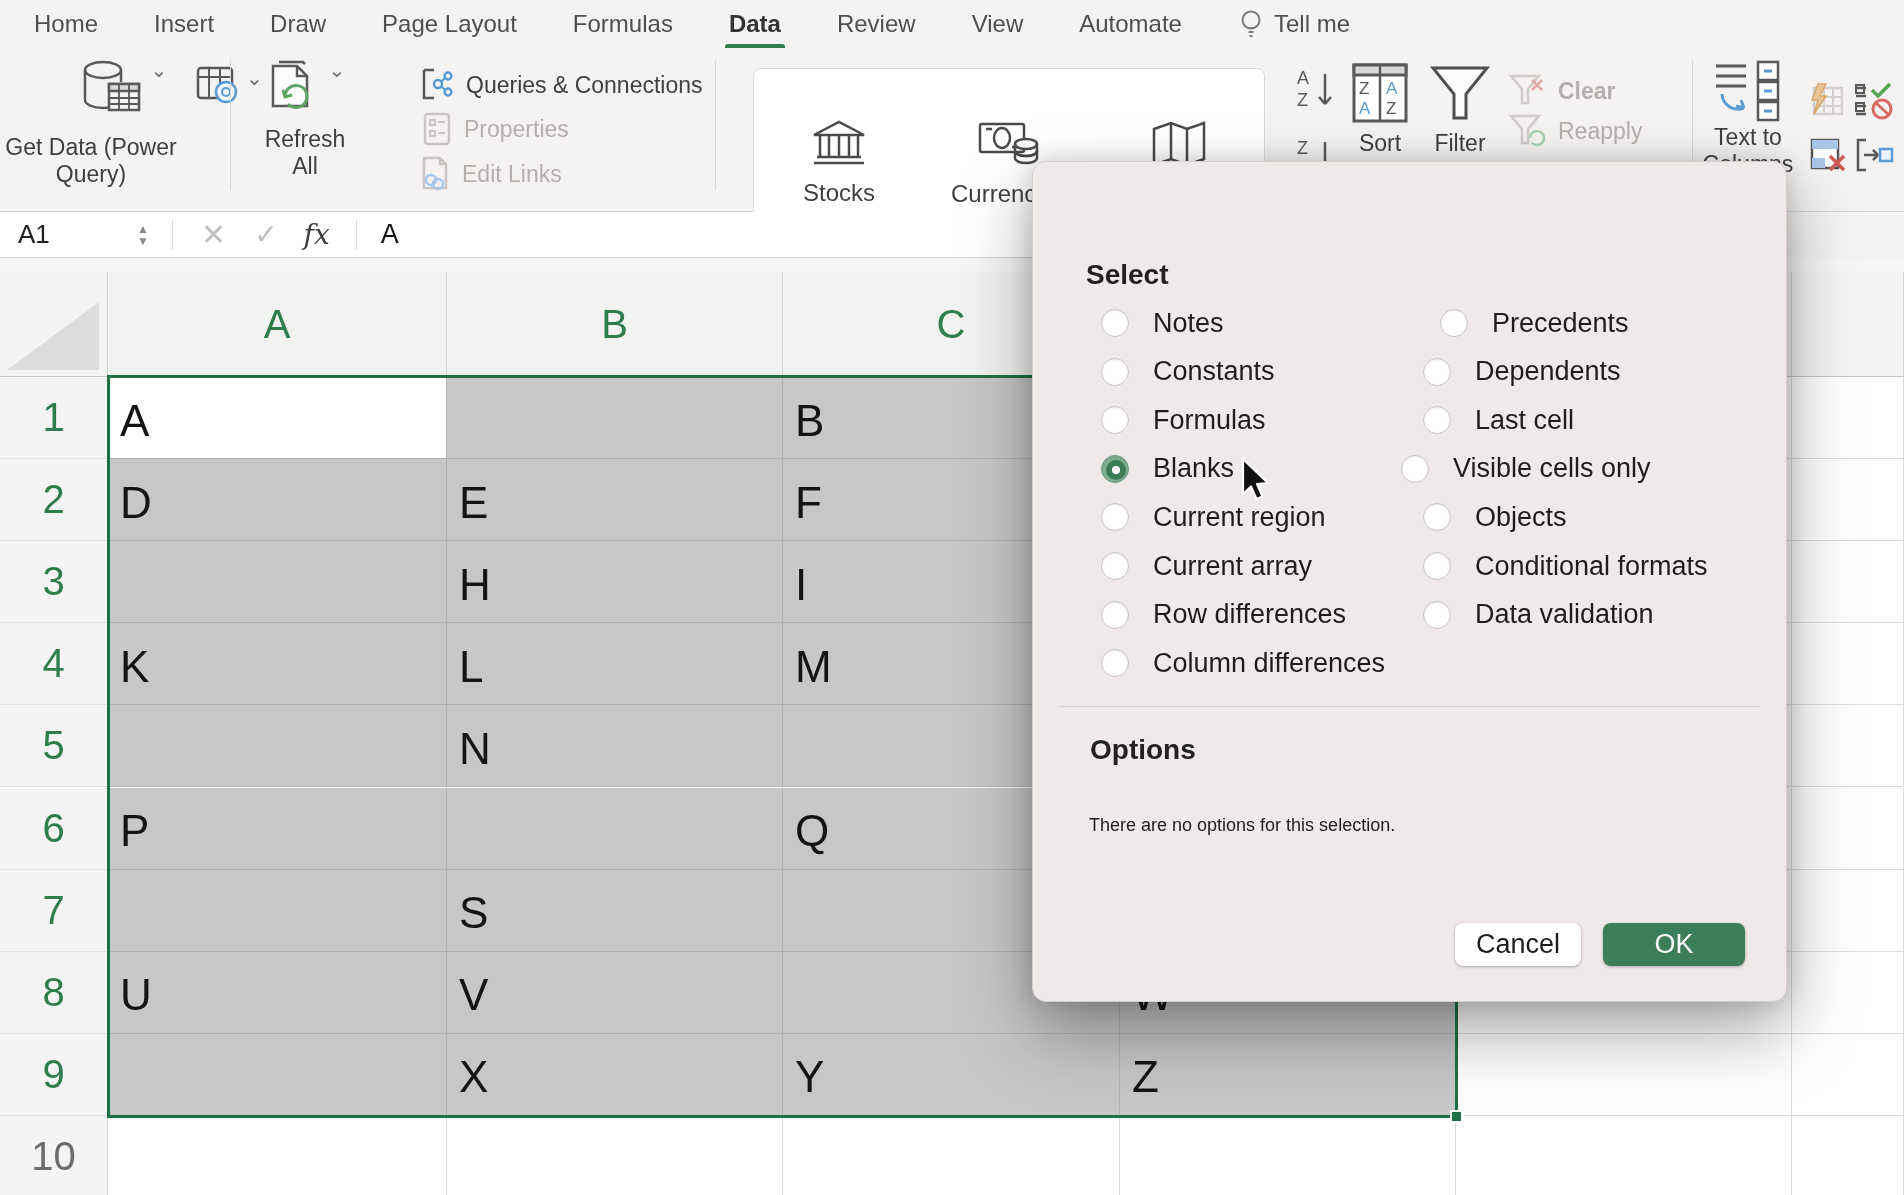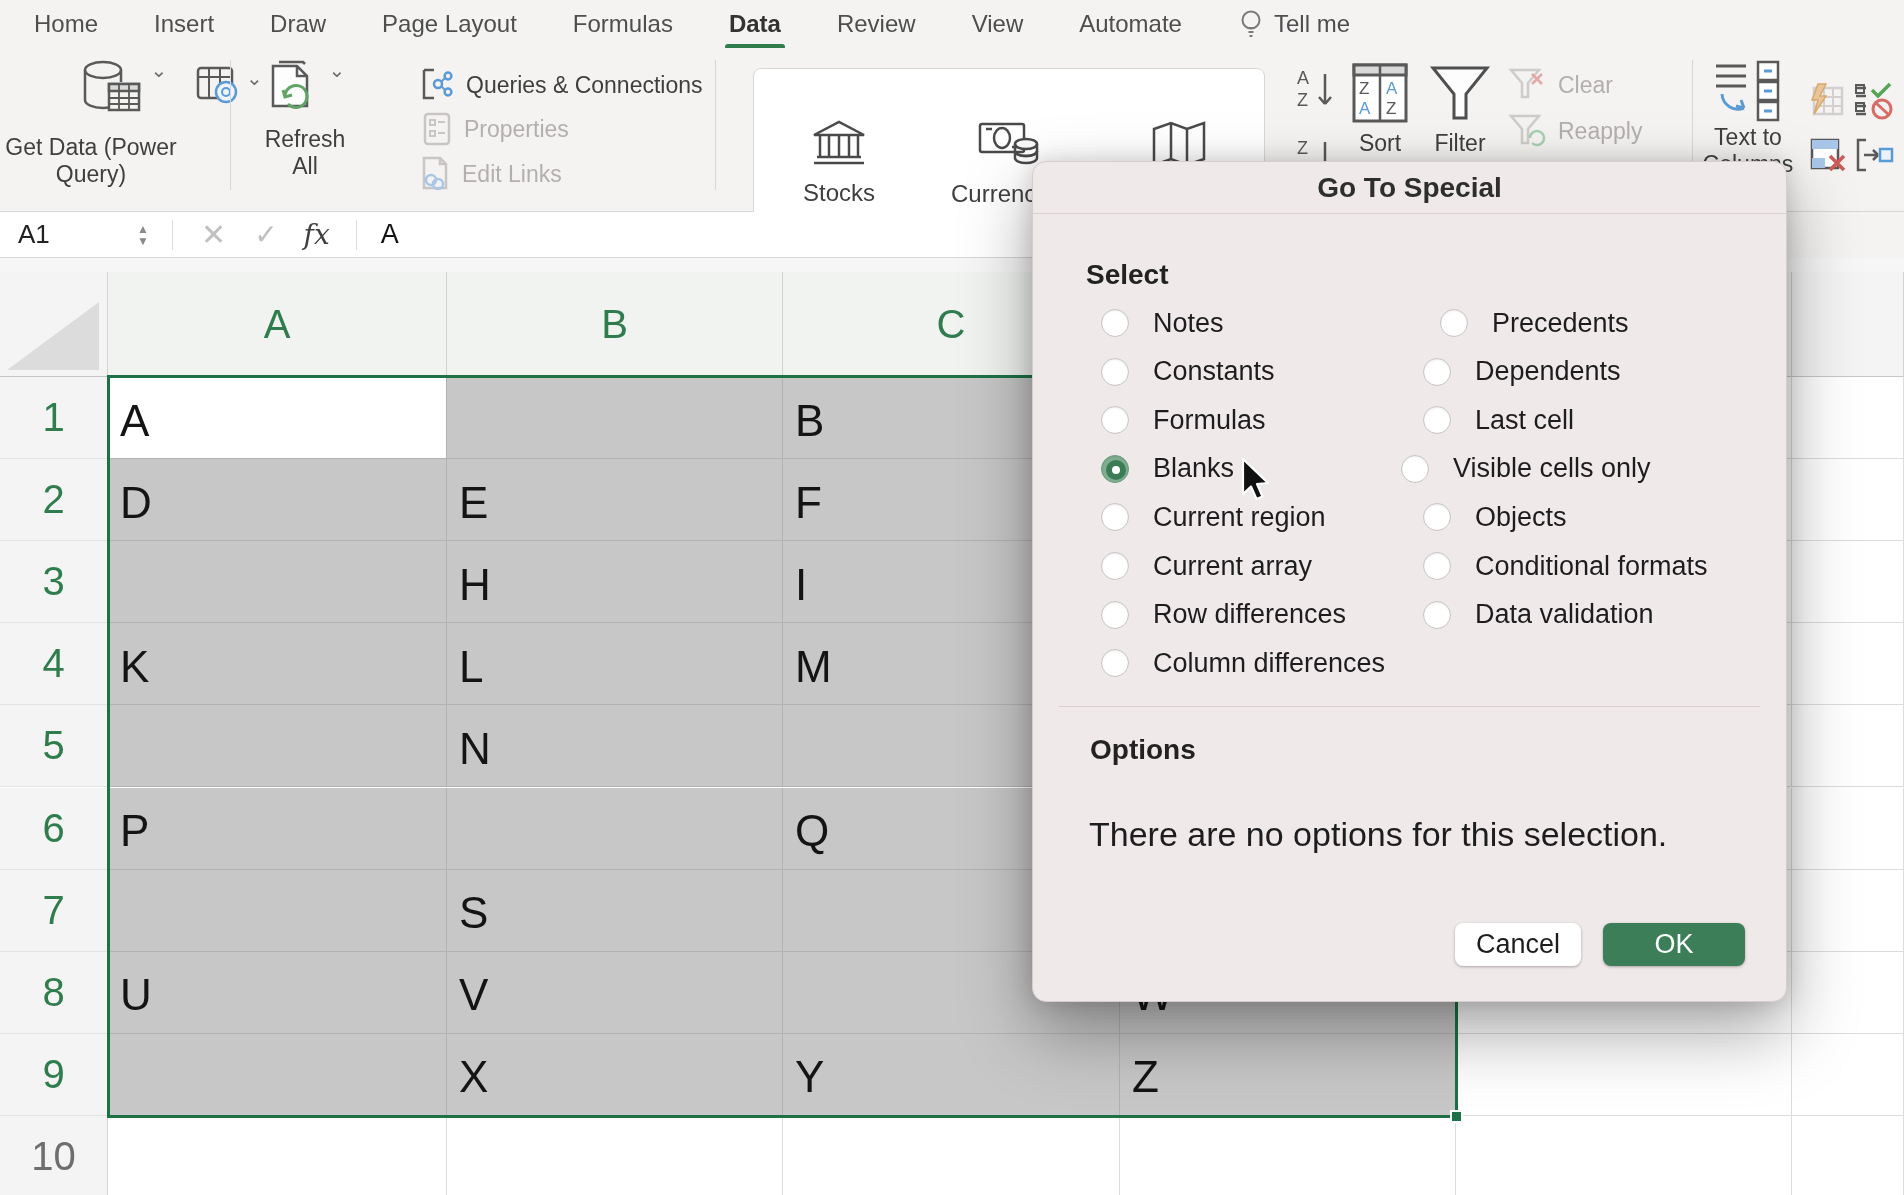--- a/index.html
+++ b/index.html
@@ -77,21 +77,21 @@
   .radio-row { position:absolute; display:flex; align-items:center; gap:24px; height:48px; cursor:default; }
   .radio { width:28px; height:28px; border-radius:50%; background:#fff; border:1px solid #c9c3c3;
            box-shadow:inset 0 1px 2px rgba(0,0,0,.08); flex:0 0 auto; position:relative; }
   .radio.on { background:#7fae90; border-color:#6d9c7e; }
   .radio.on::before { content:""; position:absolute; left:4px; top:4px; width:20px; height:20px;
            border-radius:50%; background:#3b7c55; }
   .radio.on::after { content:""; position:absolute; left:10px; top:10px; width:8px; height:8px;
            border-radius:50%; background:#fff; z-index:1; }
   .radio-label { font-size:27px; color:#1d1d1f; white-space:nowrap; }
   #dlg-divider { position:absolute; left:26px; right:26px; top:544px; height:1px; background:#d8d0d0; }
-  #dlg-noopt { position:absolute; left:56px; top:653px; font-size:34px; color:#1d1d1f; }
+  #dlg-noopt { position:absolute; left:56px; top:653px; font-size:18px; color:#1d1d1f; }
   .dlg-btn { position:absolute; top:761px; height:43px; border-radius:8px; font-size:27px;
              display:flex; align-items:center; justify-content:center; cursor:default; }
   #btn-cancel { left:422px; width:126px; background:#fff; color:#1d1d1f;
                 box-shadow:0 1px 3px rgba(0,0,0,.3); }
   #btn-ok { left:570px; width:142px; background:#3c7e57; color:#fff;
             box-shadow:0 1px 3px rgba(0,0,0,.3); }
 
   
   #cursor { position:absolute; left:1240px; top:458px; z-index:60; }
 
@@ -275,21 +275,21 @@
       <div class="rb-label" style="margin-top:6px;">Sort</div>
     </div>
 
     <div class="rb-abs" style="left:1426px; top:14px; width:68px;">
       <svg width="62" height="62" viewBox="0 0 62 62" style="margin:0 auto;">
         <path d="M4 6 h54 l-21 26 v24 h-12 v-24 z" fill="#fdfdfd" stroke="#4f4f4f" stroke-width="3"></path>
       </svg>
       <div class="rb-label" style="margin-top:6px;">Filter</div>
     </div>
 
-    <div class="rb-abs rb-row" style="left:1508px; top:18px;">
+    <div class="rb-abs rb-row" style="left:1508px; top:24px;font-weight:bold;">
       <svg width="38" height="38" viewBox="0 0 38 38">
         <path d="M3 4 h28 l-11 13 v14 h-6 v-14 z" fill="none" stroke="#cfcbca" stroke-width="2.5"></path>
         <path d="M24 8 l10 10 M34 8 l-10 10" stroke="#e2a9a7" stroke-width="2.5"></path>
       </svg>
       <span class="rb-label gray">Clear</span>
     </div>
     <div class="rb-abs rb-row" style="left:1508px; top:64px;">
       <svg width="38" height="38" viewBox="0 0 38 38">
         <path d="M3 4 h28 l-11 13 v14 h-6 v-14 z" fill="none" stroke="#cfcbca" stroke-width="2.5"></path>
         <path d="M22 26 a7 7 0 1 1 2 5" fill="none" stroke="#a9cfb0" stroke-width="2.5"></path>
@@ -448,21 +448,20 @@
         <div class="cell" style="left: 783px; width: 337px; top: 857.9px; height: 82.1px;"></div>
         <div class="cell" style="left: 1120px; width: 336px; top: 857.9px; height: 82.1px;"></div>
         <div class="cell" style="left: 1456px; width: 336px; top: 857.9px; height: 82.1px;"></div>
         <div class="cell" style="left: 1792px; width: 112px; top: 857.9px; height: 82.1px;"></div>
       </div>
     <div id="selborder" style="left: 107px; top: 117px; width: 1351px; height: 742.9px;"></div>
     <div id="fillhandle" style="left: 1450px; top: 851.9px;"></div>
   </div>
 
   <div id="dialog">
-    <div id="dlg-title">Go To Special</div>
     <div class="dlg-h" style="left:53px; top:97px;">Select</div>
     <div id="radios-left">
         <div class="radio-row" style="left: 68px; top: 137px; text-align: center;">
           <span class="radio"></span>
           <span class="radio-label">Notes</span>
         </div>
         <div class="radio-row" style="left: 68px; top: 185.6px;">
           <span class="radio"></span>
           <span class="radio-label">Constants</span>
         </div>

